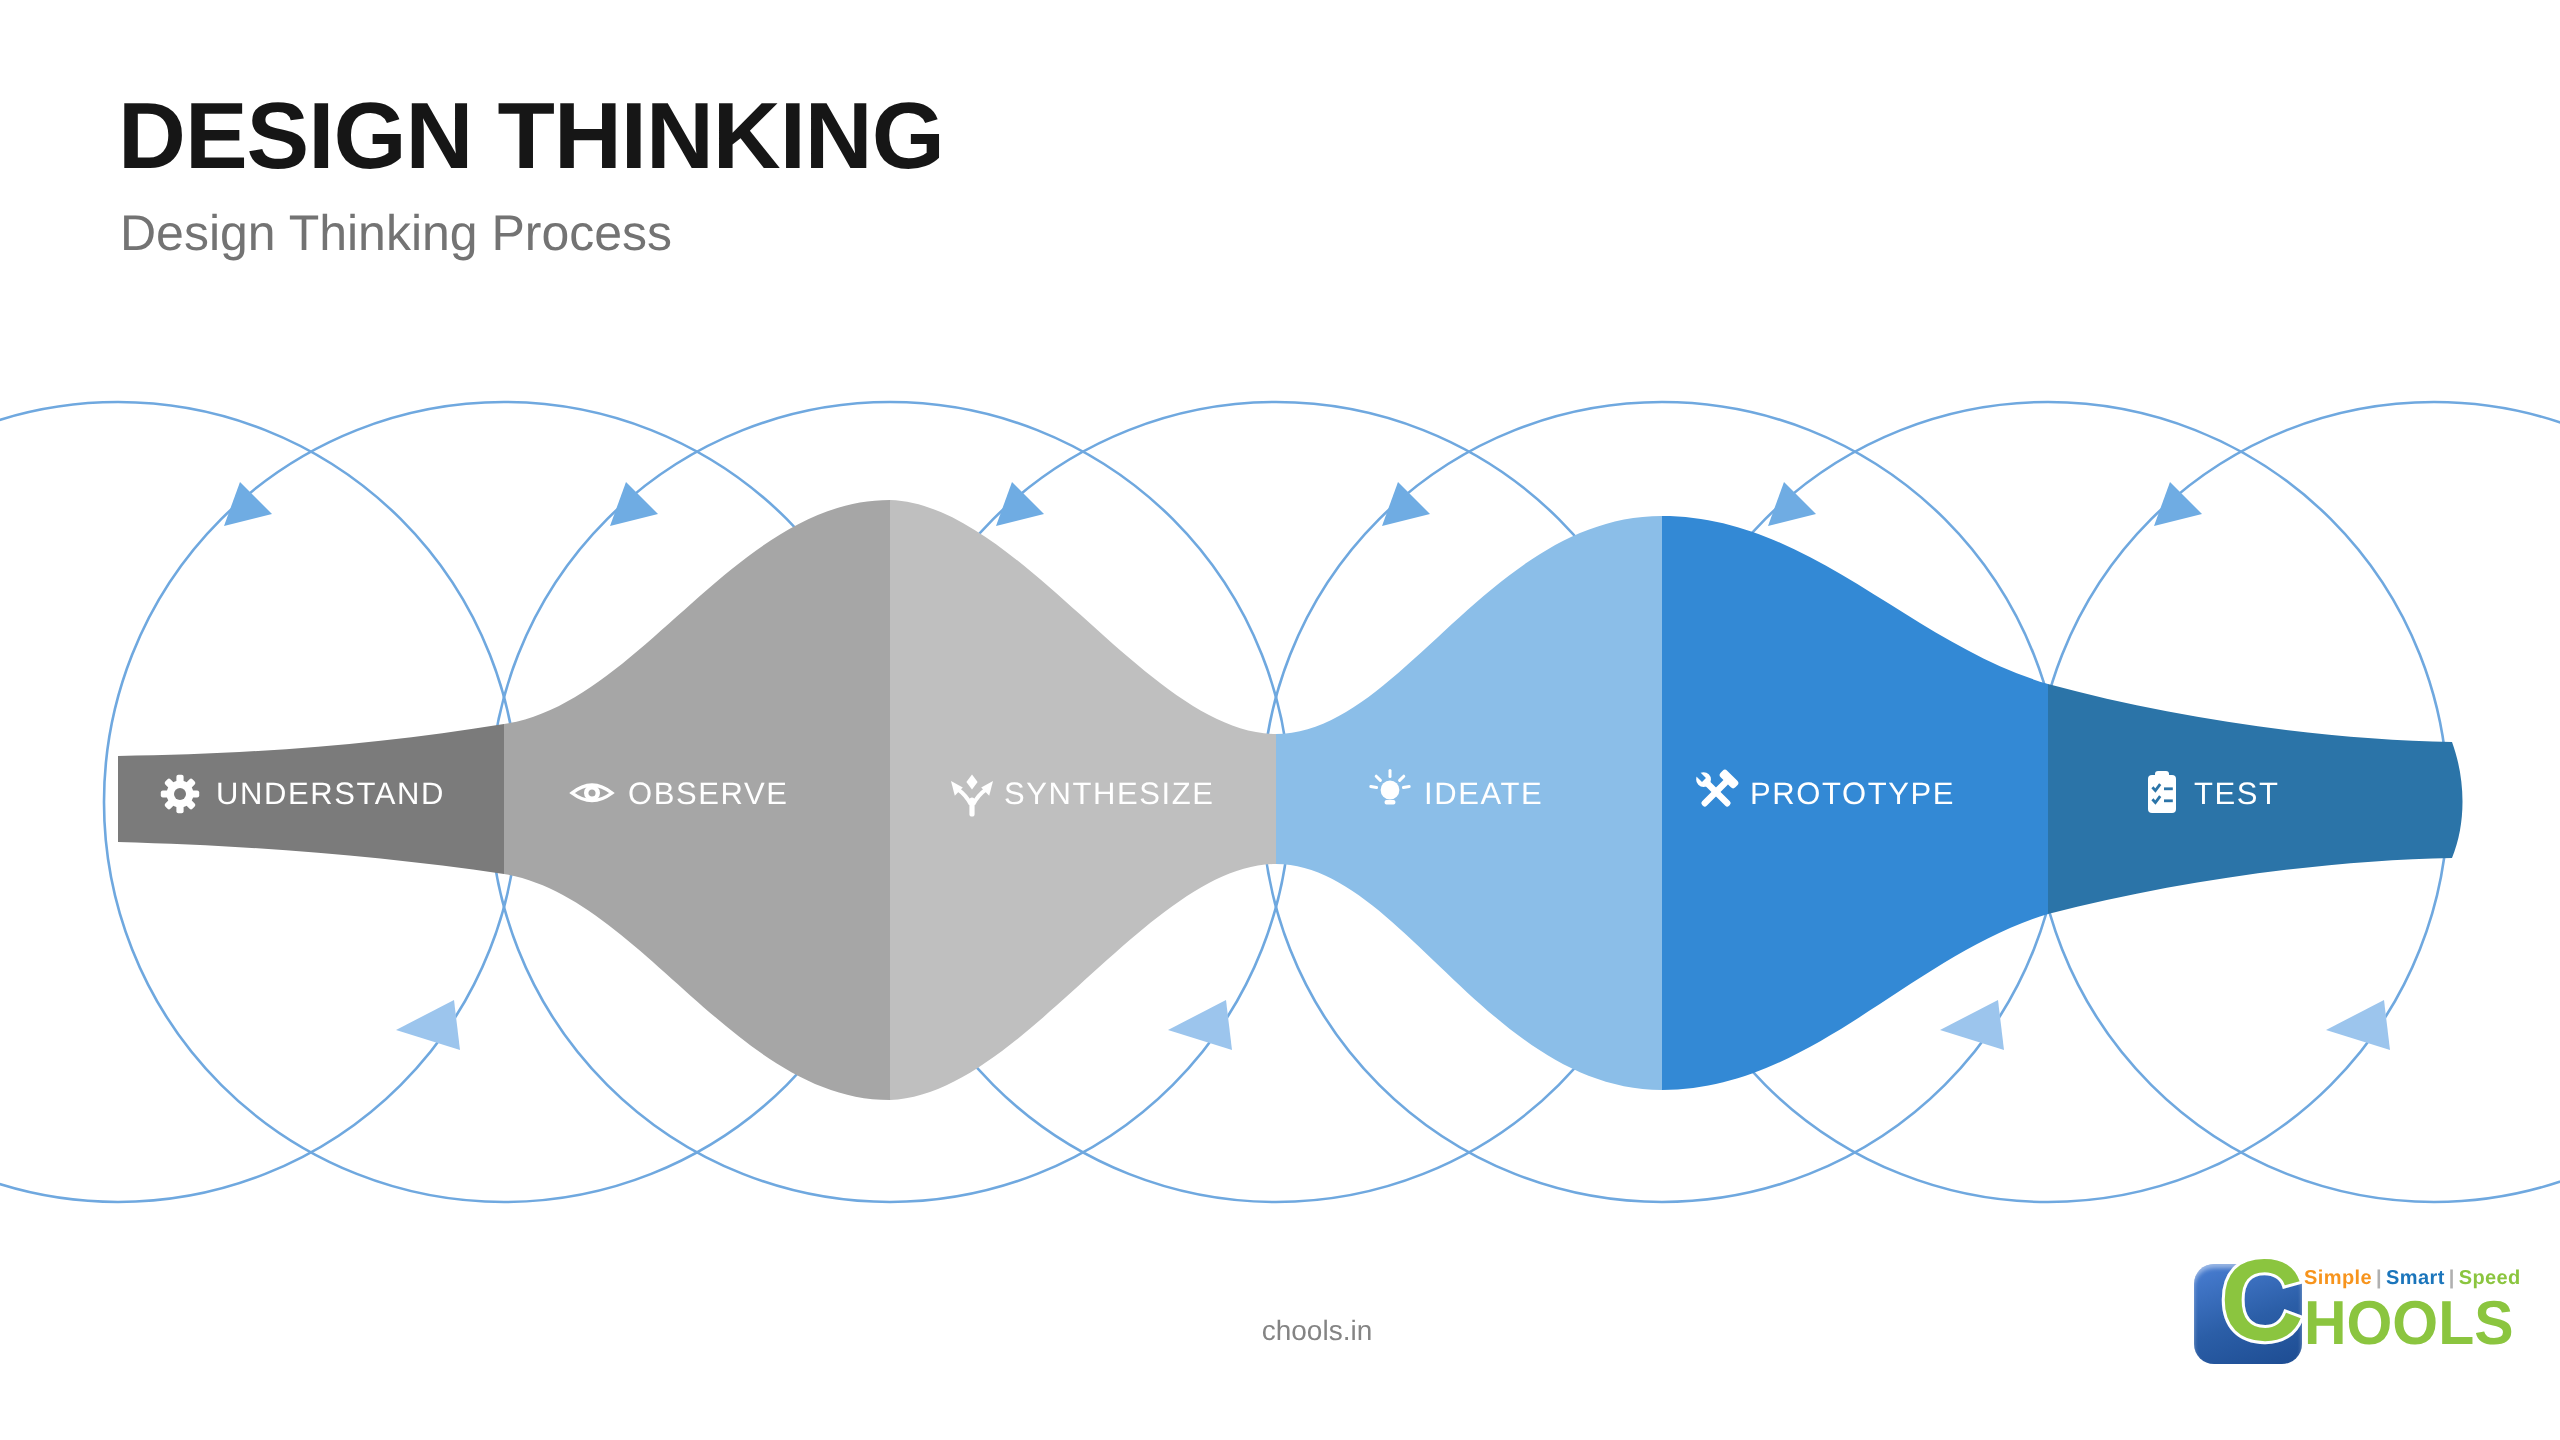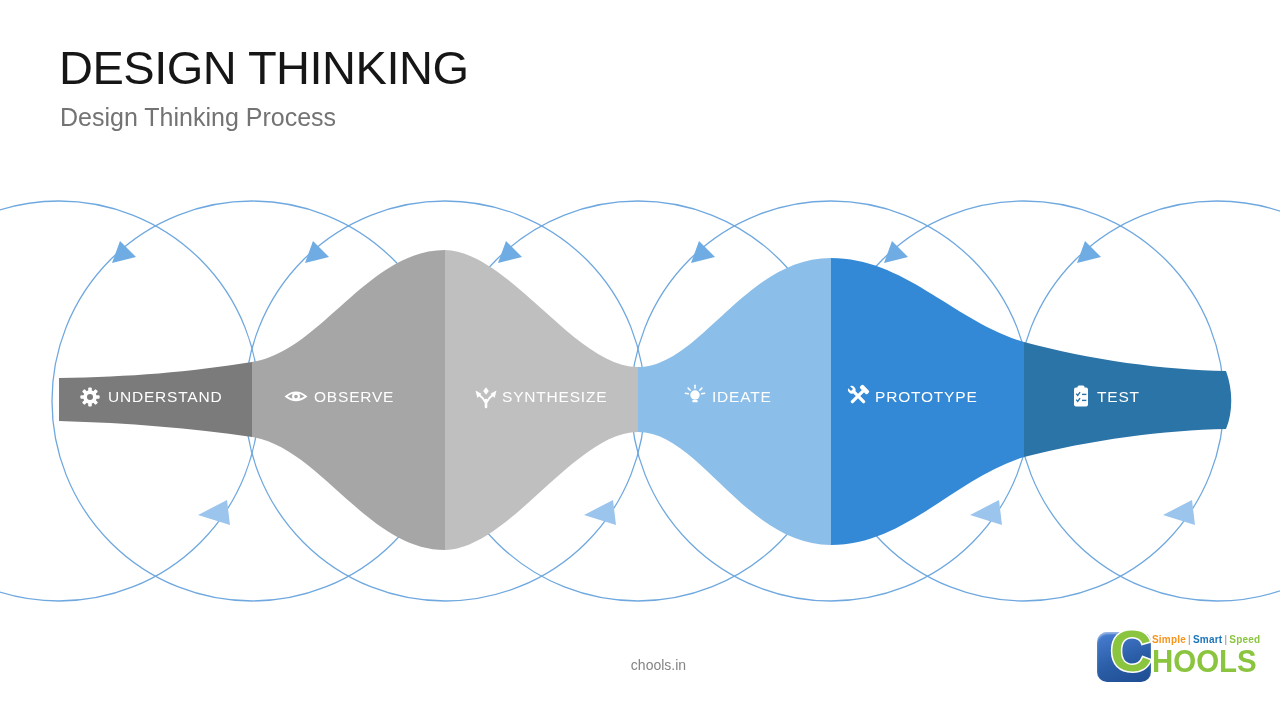--- a/index.html
+++ b/index.html
@@ -4,21 +4,21 @@
 <style>
   html,body{margin:0;padding:0;}
   body{
     width:1280px;height:720px;overflow:hidden;background:#ffffff;
     font-family:"Liberation Sans","DejaVu Sans",sans-serif;
     position:relative;
   }
   .slide{position:absolute;inset:0;}
   .header{position:absolute;left:59px;top:44px;}
   .title{
-    font-size:47px;font-weight:400;color:#161616;letter-spacing:-0.5px;
+    font-size:47px;font-weight:700;color:#161616;letter-spacing:-0.5px;
     line-height:1.0;margin:0;
   }
   .subtitle{
     font-size:25px;font-weight:400;color:#737373;margin:14px 0 0 1px;line-height:1.0;
   }
   svg.diagram{position:absolute;left:0;top:0;}
   .stage-label{
     font-family:"Liberation Sans","DejaVu Sans",sans-serif;
     font-size:15.5px;letter-spacing:0.8px;fill:#ffffff;
   }

